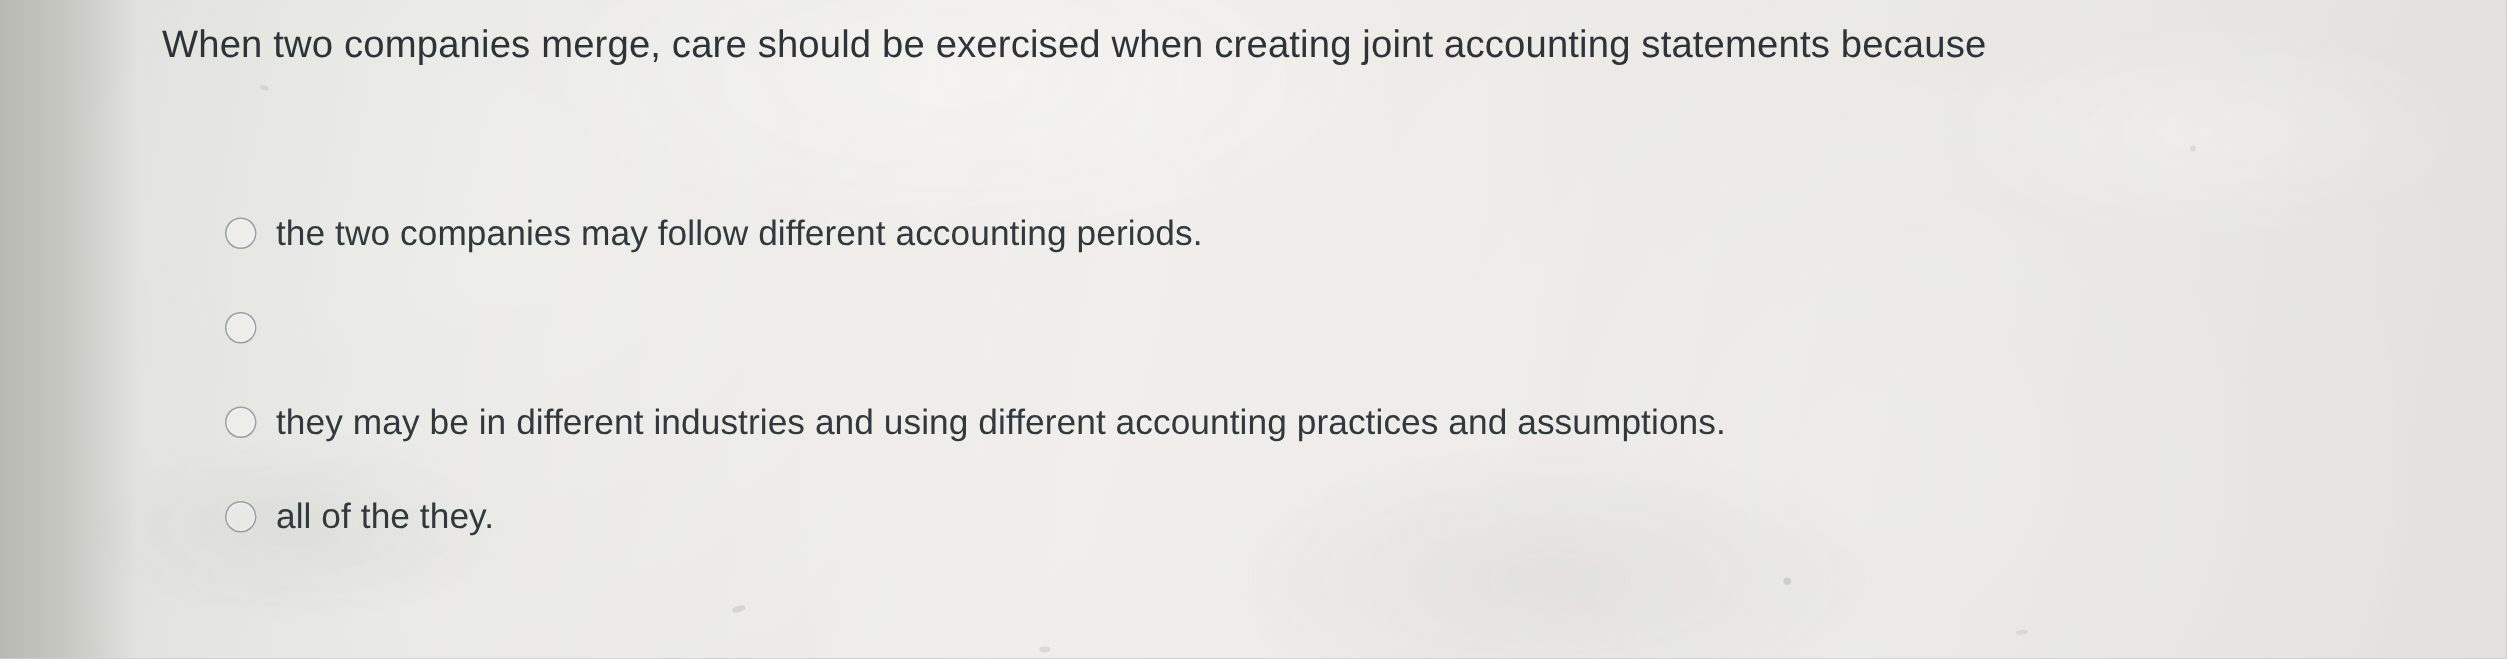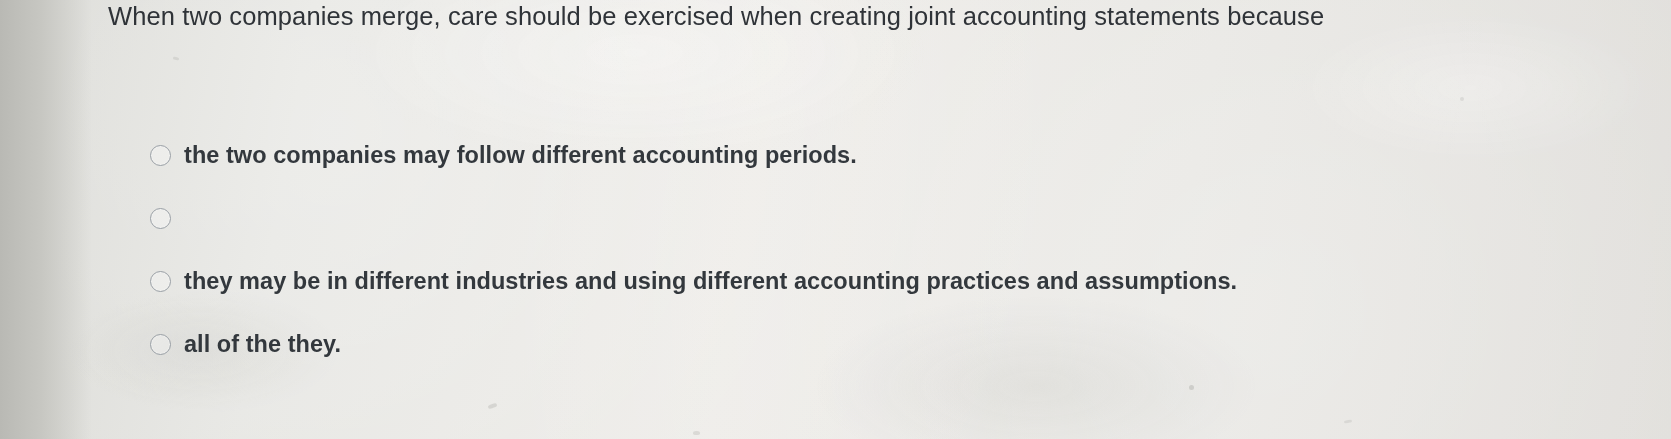--- a/index.html
+++ b/index.html
@@ -47,34 +47,33 @@
   }
 
   .content {
     position: relative;
     z-index: 3;
   }
 
   .question {
     position: absolute;
     left: 108px;
-    top: 0;
+    top: 14px;
     width: 1400px;
     font-size: 25.5px;
     line-height: 1.3;
     color: #2f3338;
     letter-spacing: 0.1px;
   }
 
   .options {
     position: absolute;
     left: 150px;
     top: 124px;
     width: 1350px;
-    font-weight: bold;
   }
   .option {
     display: flex;
     align-items: center;
     height: 63px;
     gap: 13px;
     cursor: pointer;
   }
   .radio {
     flex: 0 0 auto;

